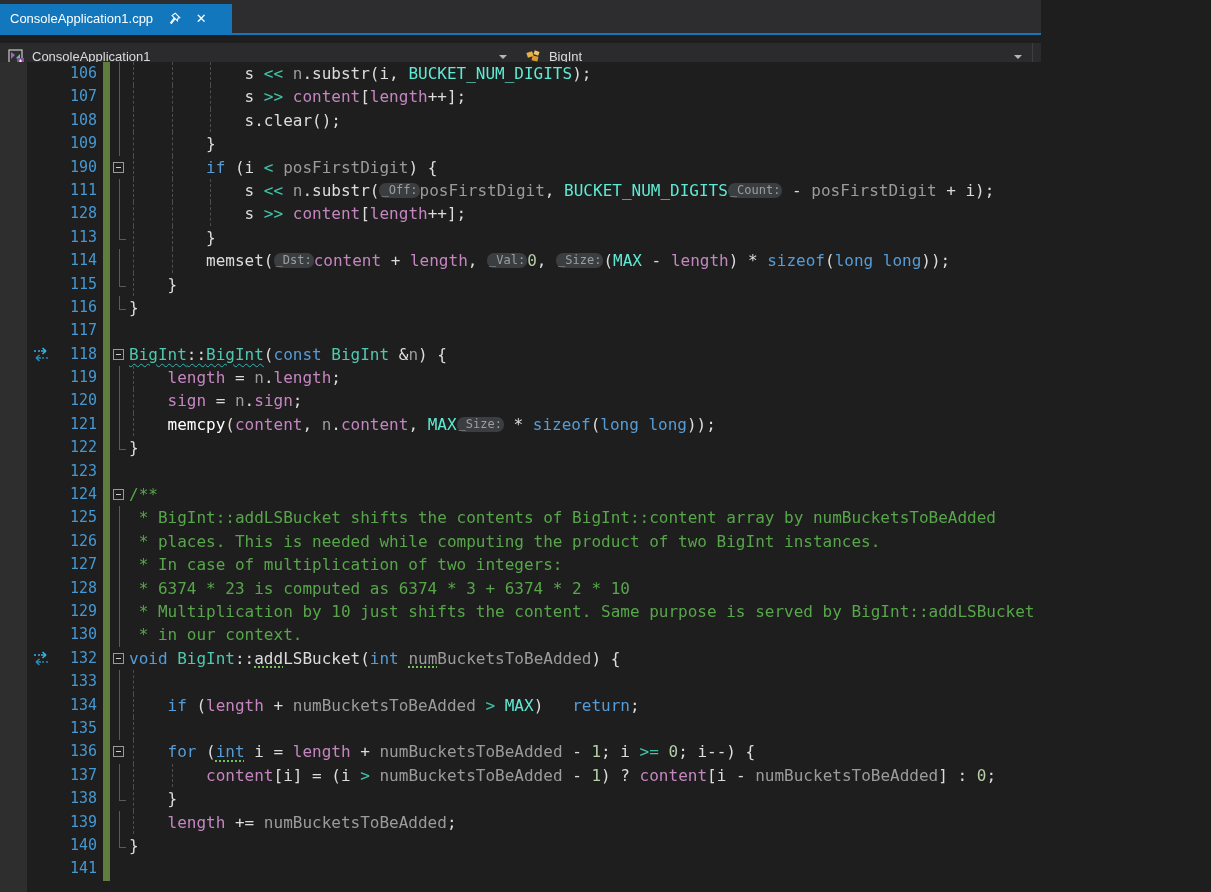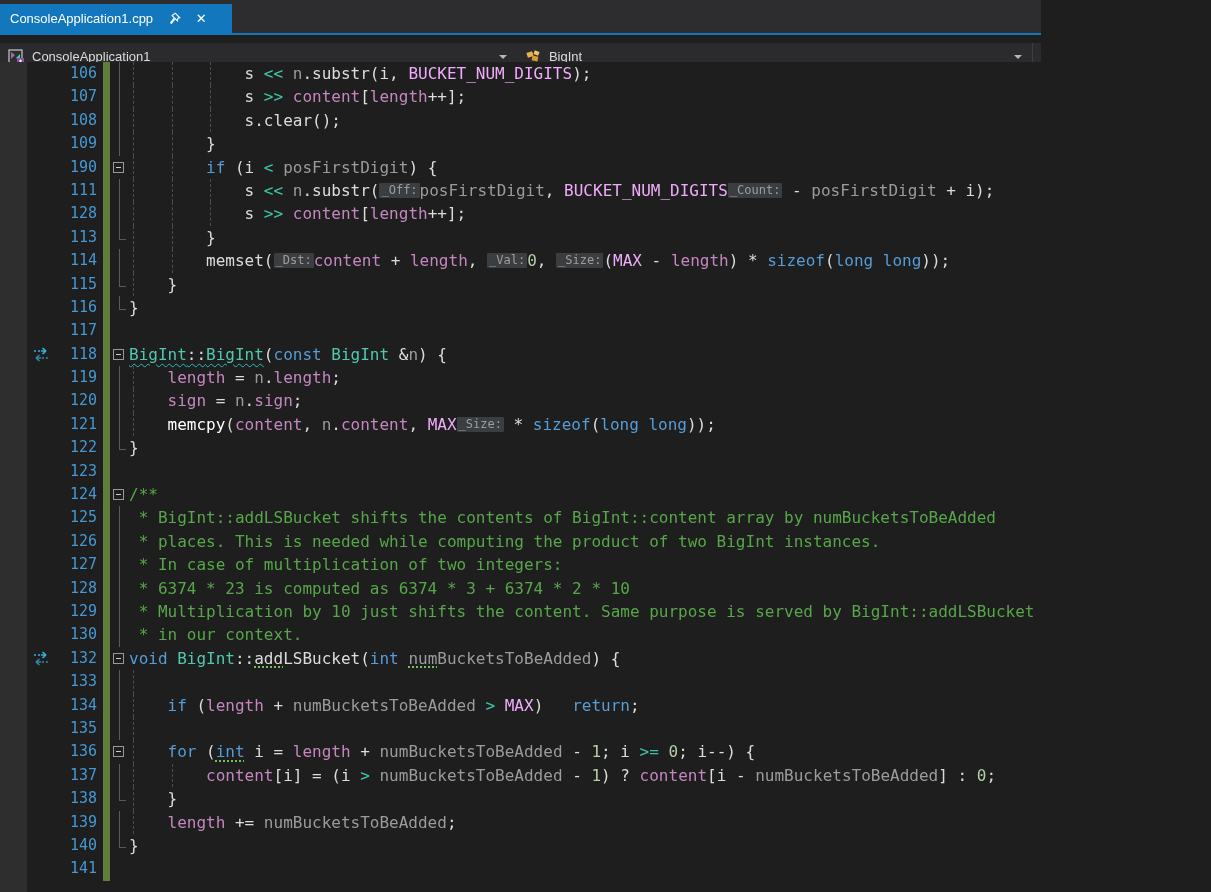--- a/index.html
+++ b/index.html
@@ -41,25 +41,25 @@
              white-space:pre;color:#dcdcdc;}
   
   .ol-line{position:absolute;left:9px;top:0;bottom:0;width:1px;background:#5a5a5a;}
   .ol-end{position:absolute;left:9px;top:0;height:14px;width:7px;border-left:1px solid #5a5a5a;border-bottom:1px solid #5a5a5a;}
   .ol-box{position:absolute;left:3px;top:6px;width:11px;height:11px;border:1px solid #999999;background:#1e1e1e;}
   .ol-box::after{content:"";position:absolute;left:2px;top:4px;width:5px;height:1px;background:#cccccc;}
   
   .guide{position:absolute;top:0;bottom:0;width:0;border-left:1px dashed #4d4d4d;}
   
   .d{color:#dcdcdc;} .k{color:#569cd6;} .t{color:#4ec9b0;} .o{color:#3fc3a7;}
-  .m{color:#c586c0;} .M{color:#f0abfc;} .p{color:#9b9b9b;} .n{color:#b5cea8;}
+  .m{color:#c586c0;} .M{color:#5eead4;} .p{color:#9b9b9b;} .n{color:#b5cea8;}
   .c{color:#57a64a;} .f{color:#ffffff;}
   .w{text-decoration:underline;text-decoration-style:wavy;text-decoration-color:#2fb8b8;text-decoration-thickness:1px;text-underline-offset:3px;}
   .g{text-decoration:underline;text-decoration-style:dotted;text-decoration-color:#70c258;text-decoration-thickness:2px;text-underline-offset:3px;}
-  .h{display:inline-block;background:#3b3e40;color:#9d9d9d;font-size:12px;line-height:15px;border-radius:1px;
+  .h{display:inline-block;background:#3b3e40;color:#9d9d9d;font-size:12px;line-height:15px;border-radius:7px;
      padding:0 2px;transform:translateY(-2px);}
 </style>
 </head>
 <body>
 
 <div class="shell">
 
   <div class="topstrip"></div>
 
   <div class="tabbar">

